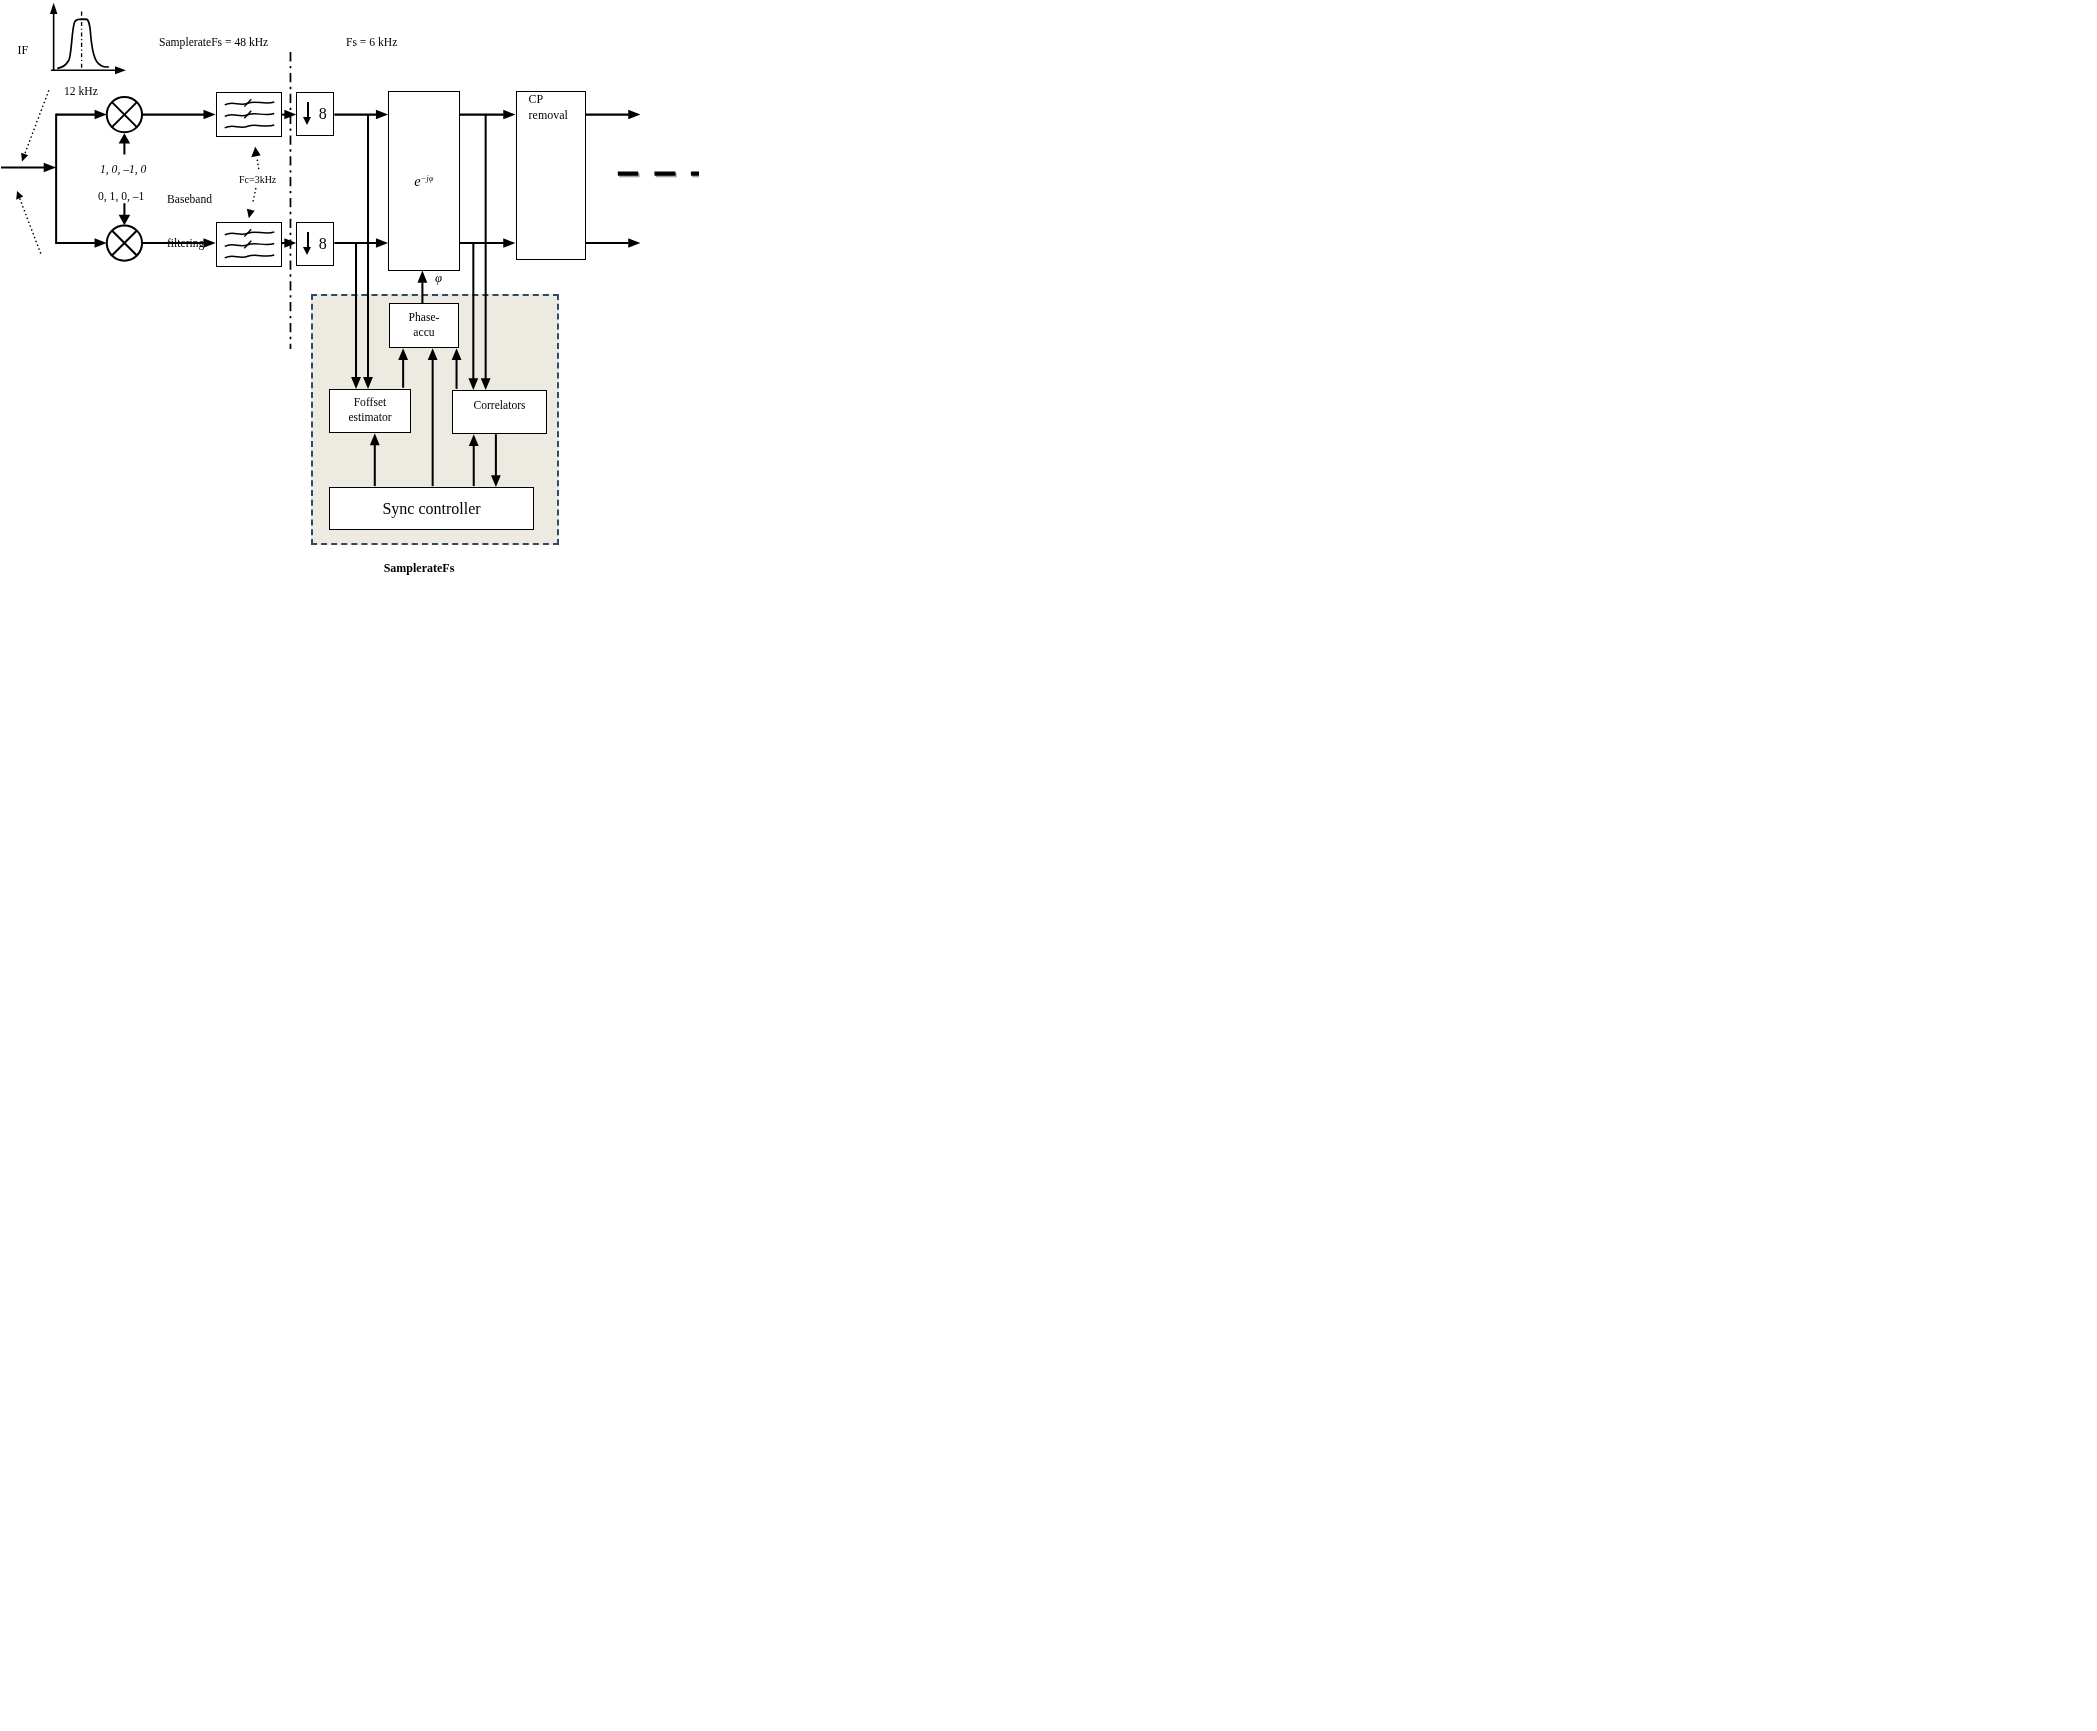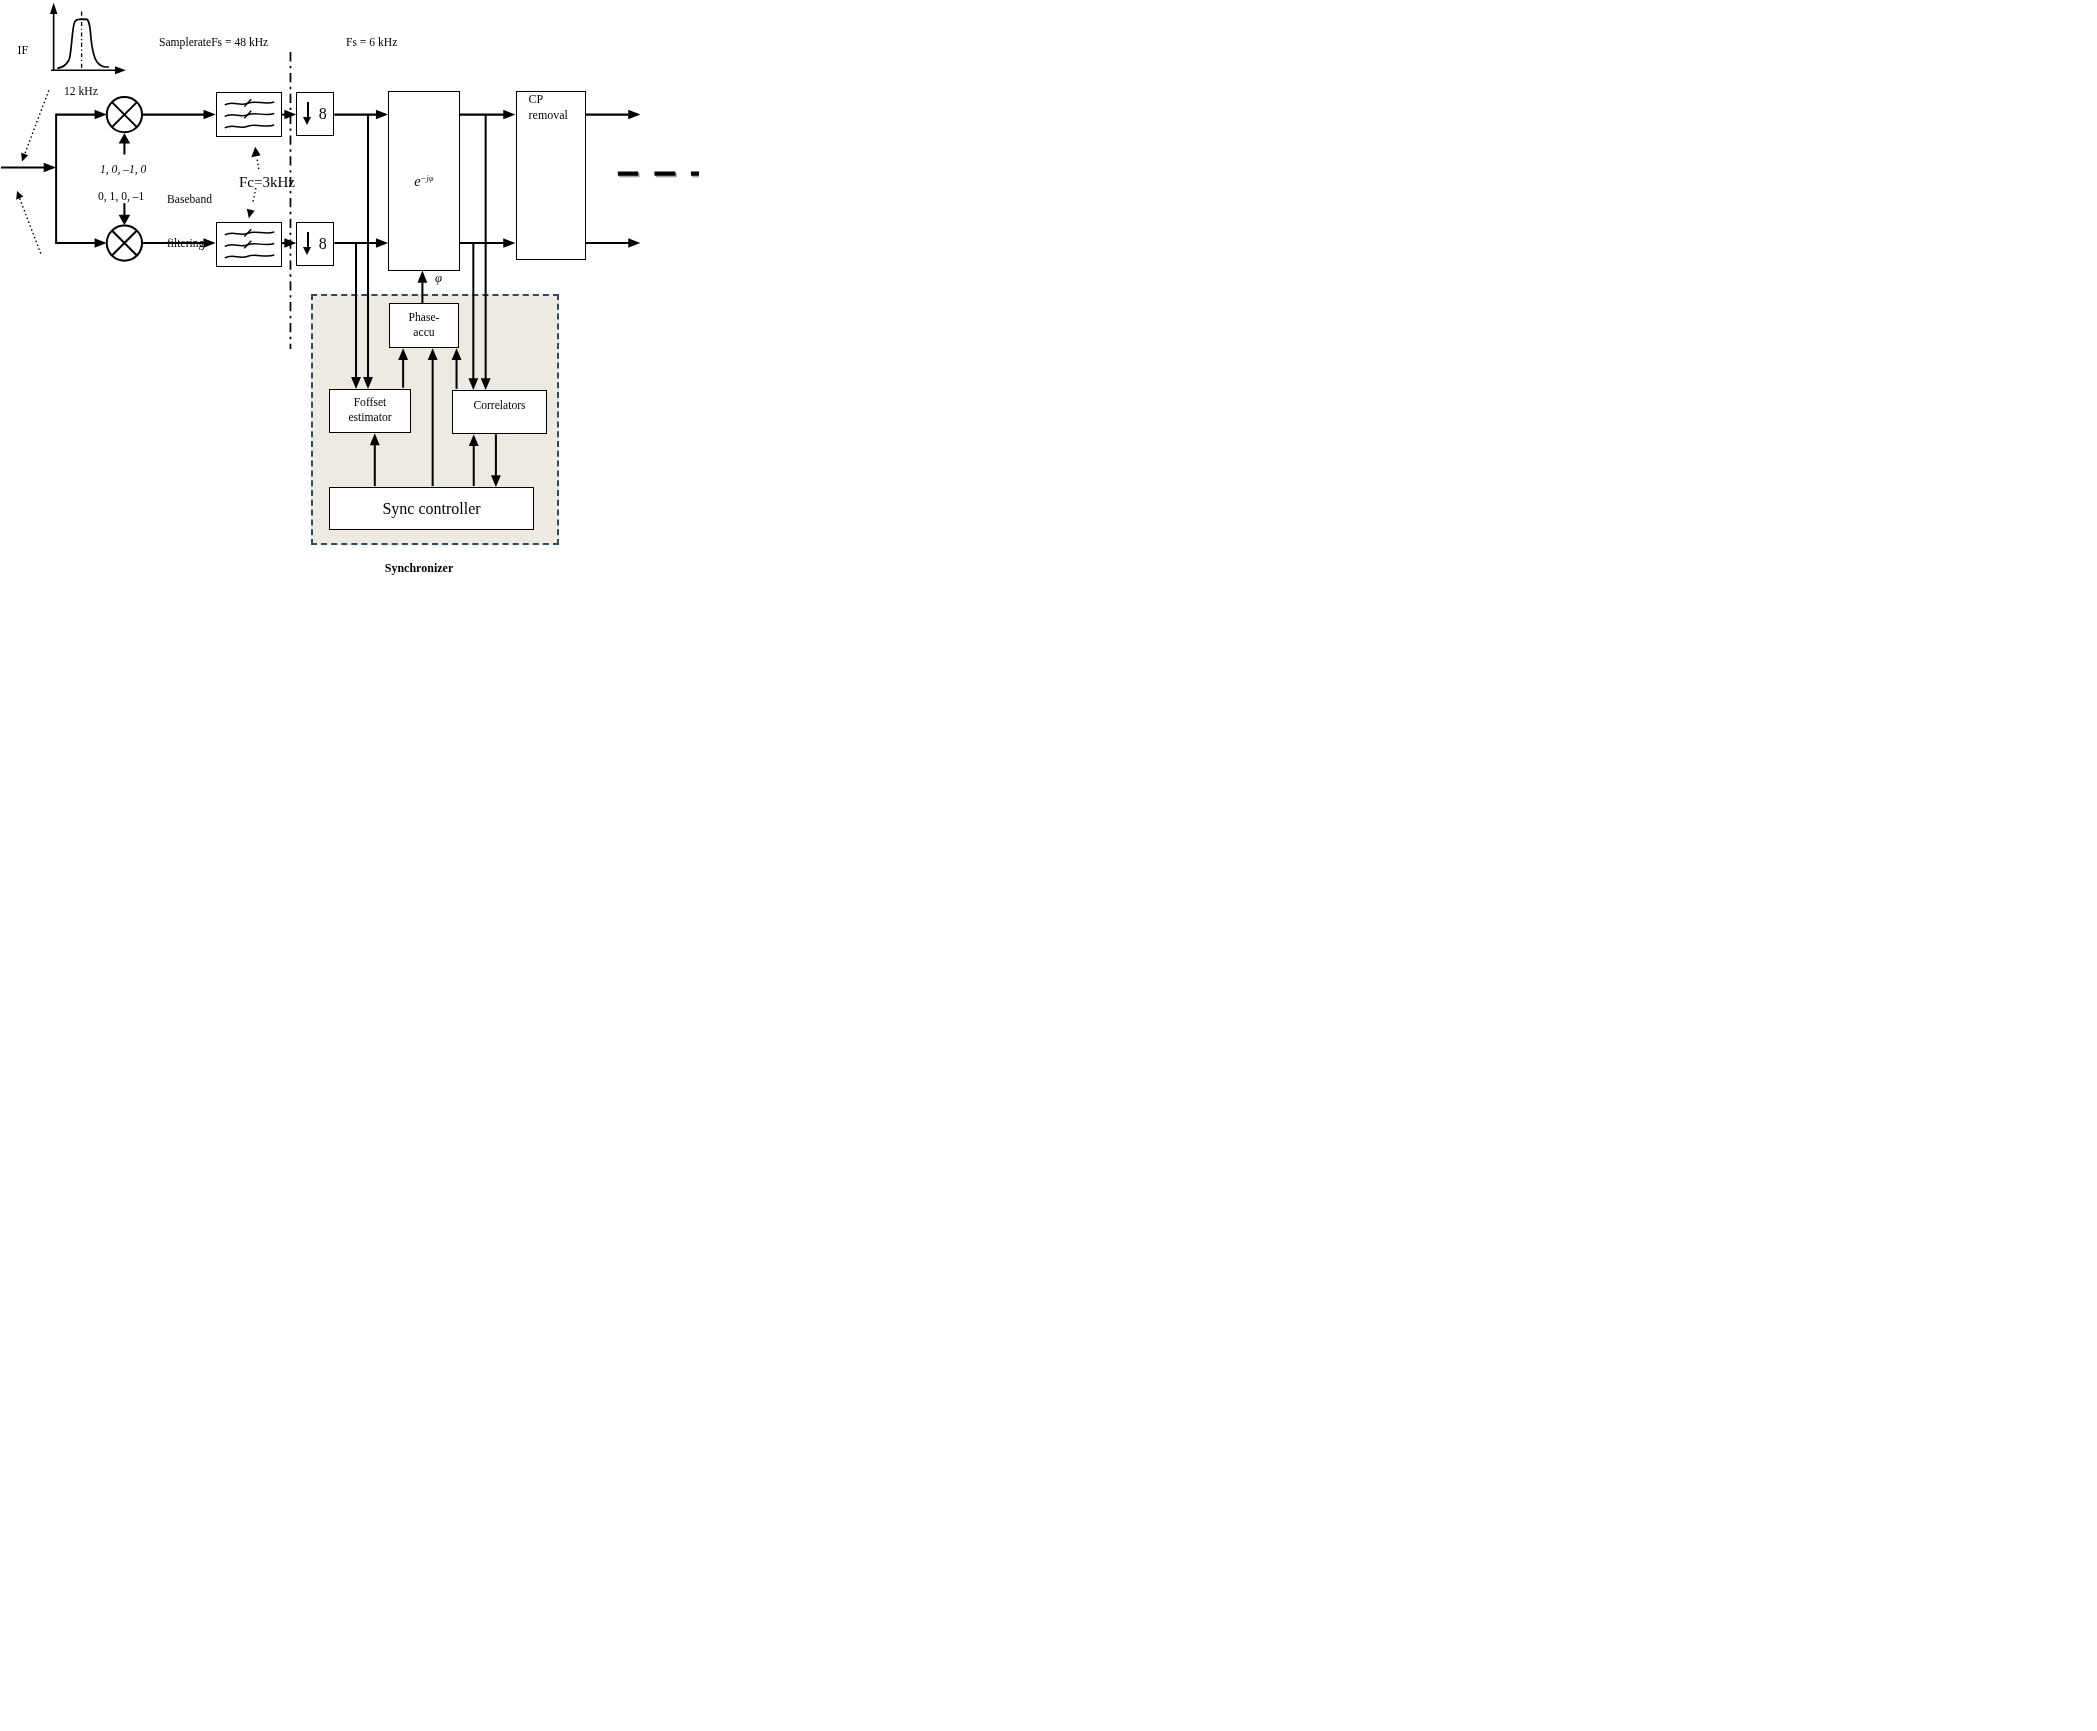--- a/index.html
+++ b/index.html
@@ -238,21 +238,21 @@
   <div class="lbl z4" style="left:314px;top:36px;font-size:11.6px;margin-left:32px;">Fs = 6 kHz</div>
 
   <div class="lbl z4" style="left:100px;top:163px;font-size:11.6px;font-style:italic;">1, 0, –1, 0</div>
   <div class="lbl z4" style="left:98px;top:190px;font-size:11.6px;">0, 1, 0, –1</div>
 
   <div class="lbl z4" style="left:167px;top:163px;font-size:11.6px;line-height:1.28;">
     <div>Baseband</div>
     <div>filtering</div>
   </div>
 
-  <div class="lbl z4" style="left:239px;top:174px;font-size:15px;">Fc=3kHz</div>
+  <div class="lbl z4" style="left:239px;top:174px;font-size:10px;">Fc=3kHz</div>
 
 
   <div class="lbl z4" style="left:435px;top:271px;font-size:12.7px;font-style:italic;">φ</div>
 
-  <div class="lbl z4" style="left:338px;top:562px;width:162px;text-align:center;font-size:12px;font-weight:bold;white-space:nowrap;">Synchronizer</div>
+  <div class="lbl z4" style="left:338px;top:562px;width:162px;text-align:center;font-size:12px;font-weight:bold;white-space:nowrap;">SamplerateFs</div>
 
 </div>
 
 
 </body></html>

